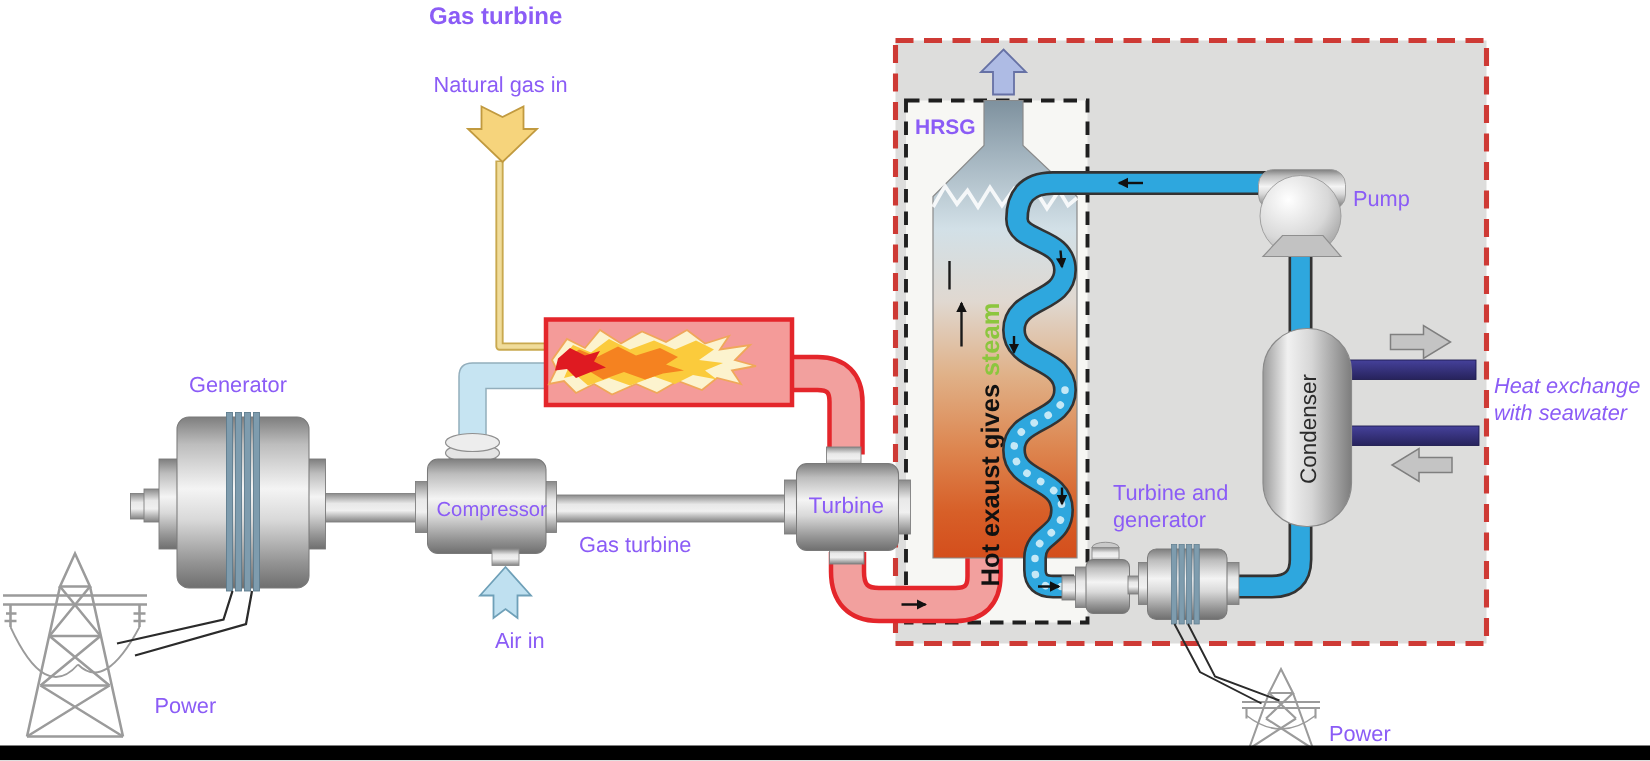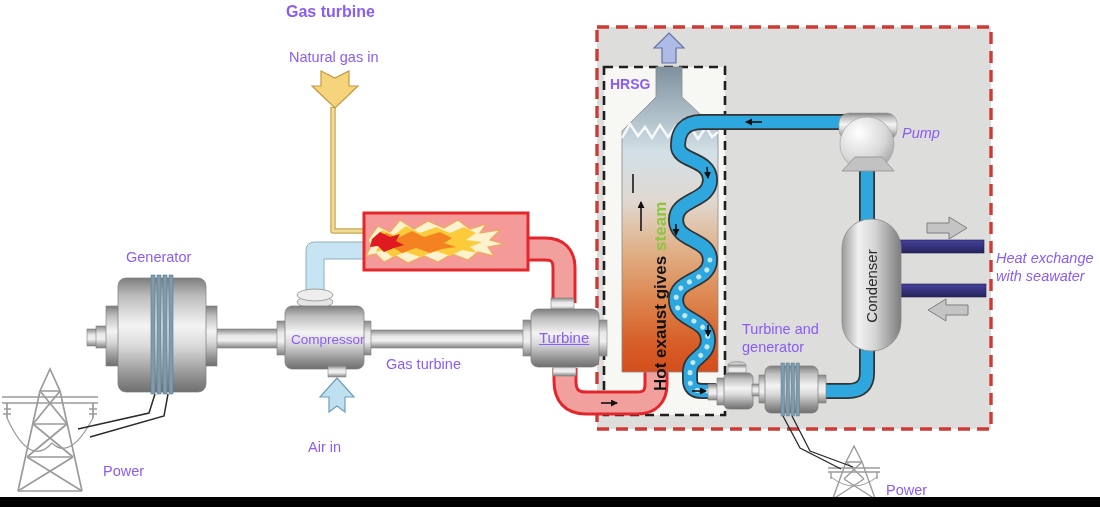--- a/index.html
+++ b/index.html
@@ -2,21 +2,21 @@
 <html style="--hot-gas-border: #E4262B; --hot-gas-fill: #F2A09E; --water-steam-blue: #2EA7DE; --air-light-blue: #C6E4F2; --fuel-yellow: #F6D47C; --seawater-navy: #35317E; --steam-word-green: #8CC63E; --cycle-background: #DDDDDC; --boundary-red: #CE3A35; --exhaust-arrow-purple: #AEBBE4;"><head>
 <meta charset="utf-8">
 <style>
   html,body{margin:0;padding:0;background:#fff;}
   #stage{position:relative;width:1100px;height:507px;background:#fff;overflow:hidden;
          font-family:"Liberation Sans", sans-serif;color:#1b1b1b;}
   #stage svg{position:absolute;left:0;top:0;}
   .lbl{position:absolute;white-space:nowrap;font-size:14.5px;line-height:18px;color:#8b5cf6;}
   .title{font-weight:bold;font-size:16px;}
   .small{font-size:13.5px;}
-  .machlbl{font-size:15px;text-decoration:underline;}
+  .machlbl{font-size:15px;}
 </style>
 </head>
 <body>
 
 <div id="stage">
 
 <svg width="1100" height="507" viewBox="0 0 1100 507">
   <defs>
     <linearGradient id="metalV" x1="0" y1="0" x2="0" y2="1">
       <stop offset="0" stop-color="#7e7e7e"></stop>
@@ -223,26 +223,26 @@
   </g>
 
   <rect x="0" y="497" width="1100" height="10" fill="#000"></rect>
 </svg>
 
 <div class="lbl title" style="left:286px;top:3px;">Gas turbine</div>
 <div class="lbl" style="left:289px;top:48px;text-align:right;">Natural gas in</div>
 <div class="lbl" style="left:126px;top:248px;">Generator</div>
 <div class="lbl small" style="left:291px;top:331px;">Compressor</div>
 <div class="lbl machlbl" style="left:539px;top:329px;">Turbine</div>
-<div class="lbl" style="left:308px;top:419px;margin-top:19px;">Air in</div>
+<div class="lbl" style="left:330px;top:419px;">Air in</div>
 <div class="lbl" style="left:386px;top:355px;">
   <div>Gas turbine</div>
 </div>
 <div class="lbl" style="left:610px;top:75px;font-weight:bold;font-size:14px;">HRSG</div>
-<div class="lbl" style="left:902px;top:124px;font-style:italic;">Pump</div>
+<div class="lbl" style="left:902px;top:124px;">Pump</div>
 <div class="lbl" style="left:996px;top:249px;font-style:italic;">
   <div>Heat exchange</div>
   <div>with seawater</div>
 </div>
 <div class="lbl" style="left:742px;top:320px;">
   <div>Turbine and</div>
   <div>generator</div>
 </div>
 <div class="lbl" style="left:103px;top:462px;">Power</div>
 <div class="lbl" style="left:886px;top:481px;">Power</div>

